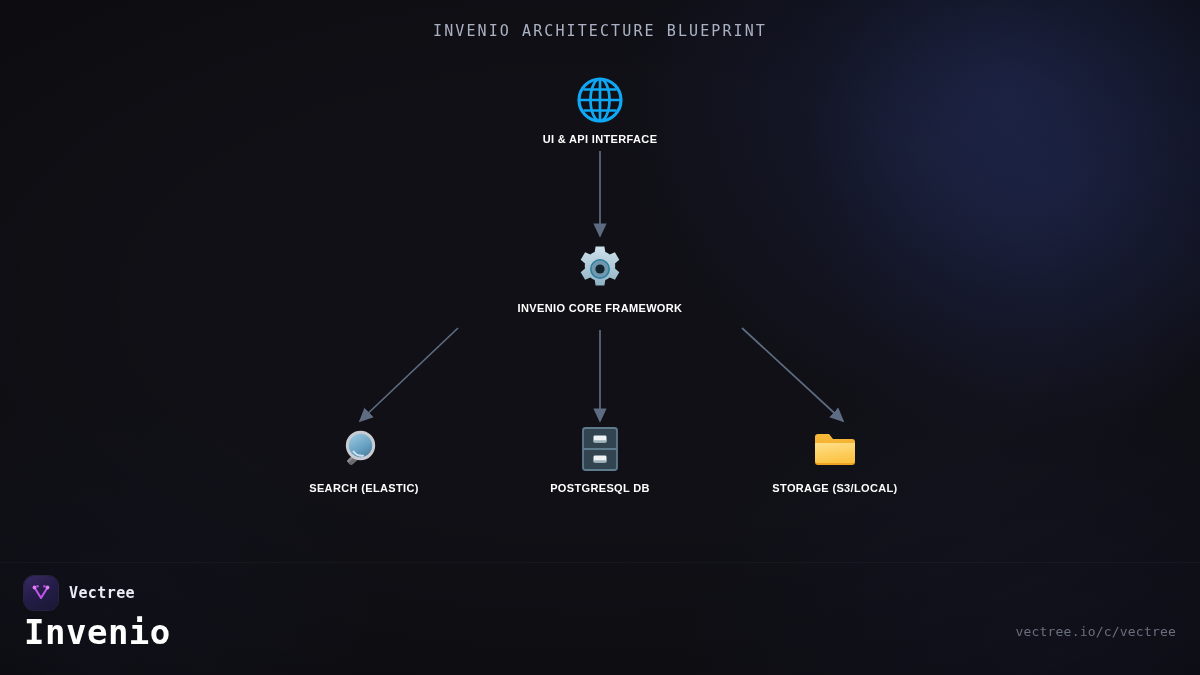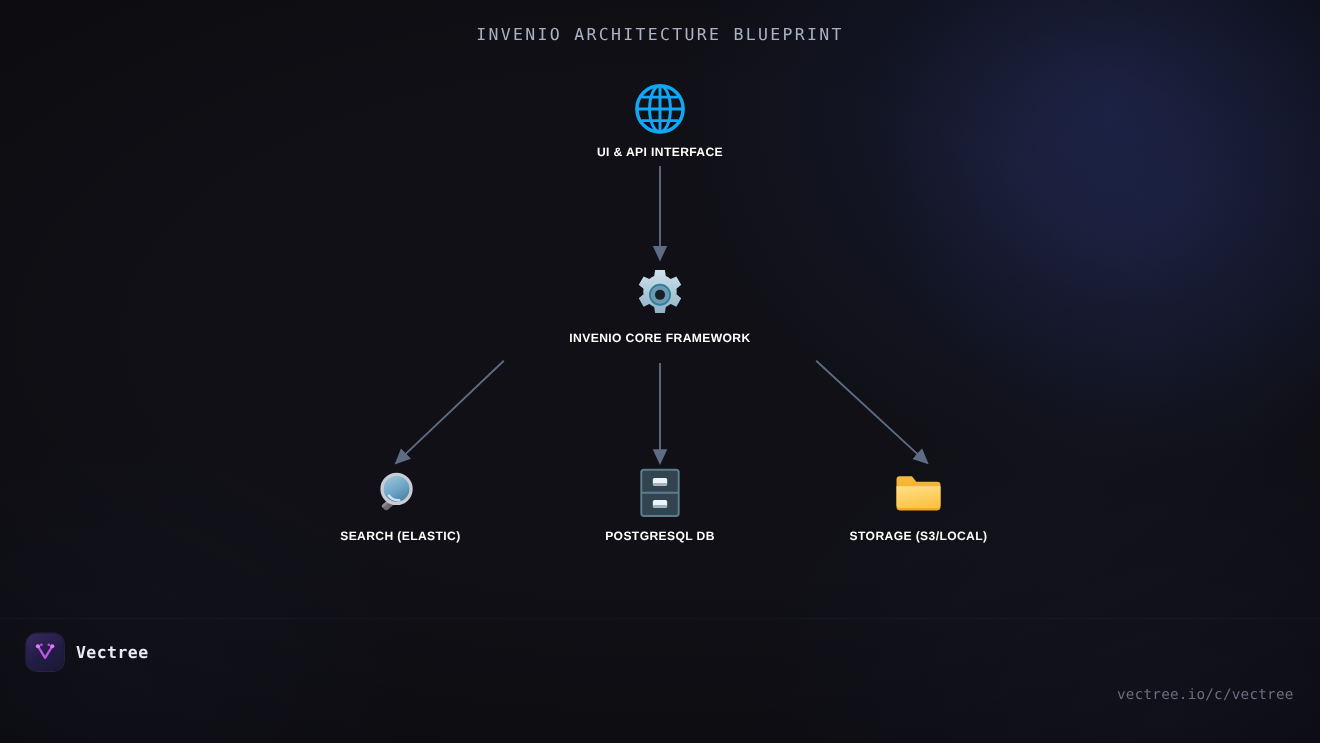--- a/index.html
+++ b/index.html
@@ -277,15 +277,16 @@
         <path d="M4.5,5.5 L11,16 L17.5,5.5" fill="none" stroke="#c154e8" stroke-width="2.1" stroke-linecap="round" stroke-linejoin="round"></path>
         <circle cx="4.5" cy="5.5" r="1.9" fill="#e07ef5"></circle>
         <circle cx="17.5" cy="5.5" r="1.9" fill="#e07ef5"></circle>
         <circle cx="7.6" cy="4.2" r="1.25" fill="#b24cdd"></circle>
         <circle cx="14.4" cy="4.2" r="1.25" fill="#b24cdd"></circle>
       </svg>
     </div>
     <div class="brand-name">Vectree</div>
   </div>
 
+  <div class="page-title">Invenio</div>
   <div class="footer-url">vectree.io/c/vectree</div>
 
 </div>
 
 </body></html>

